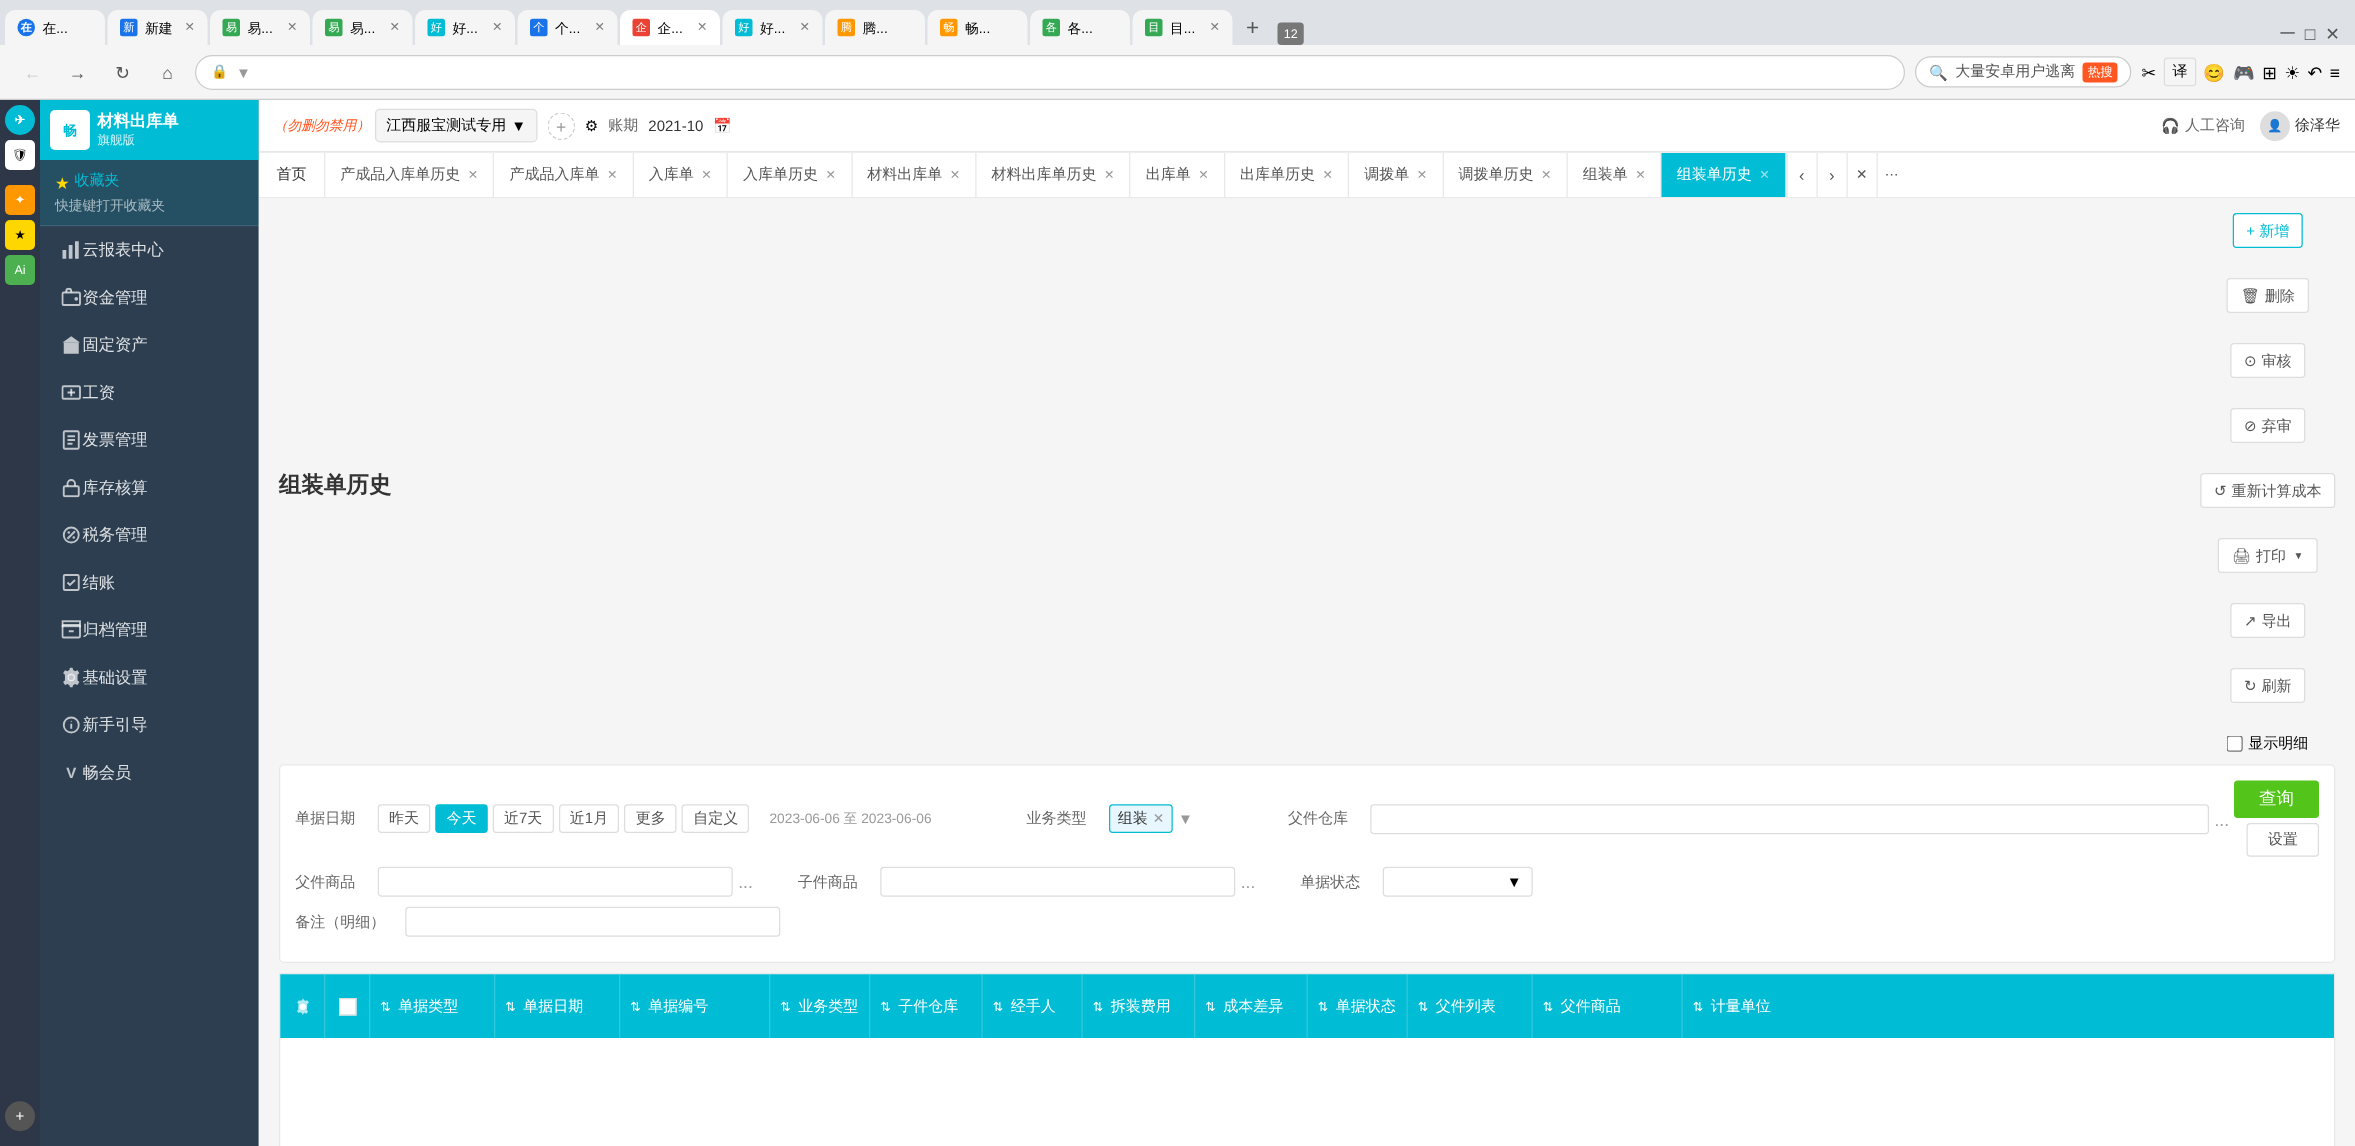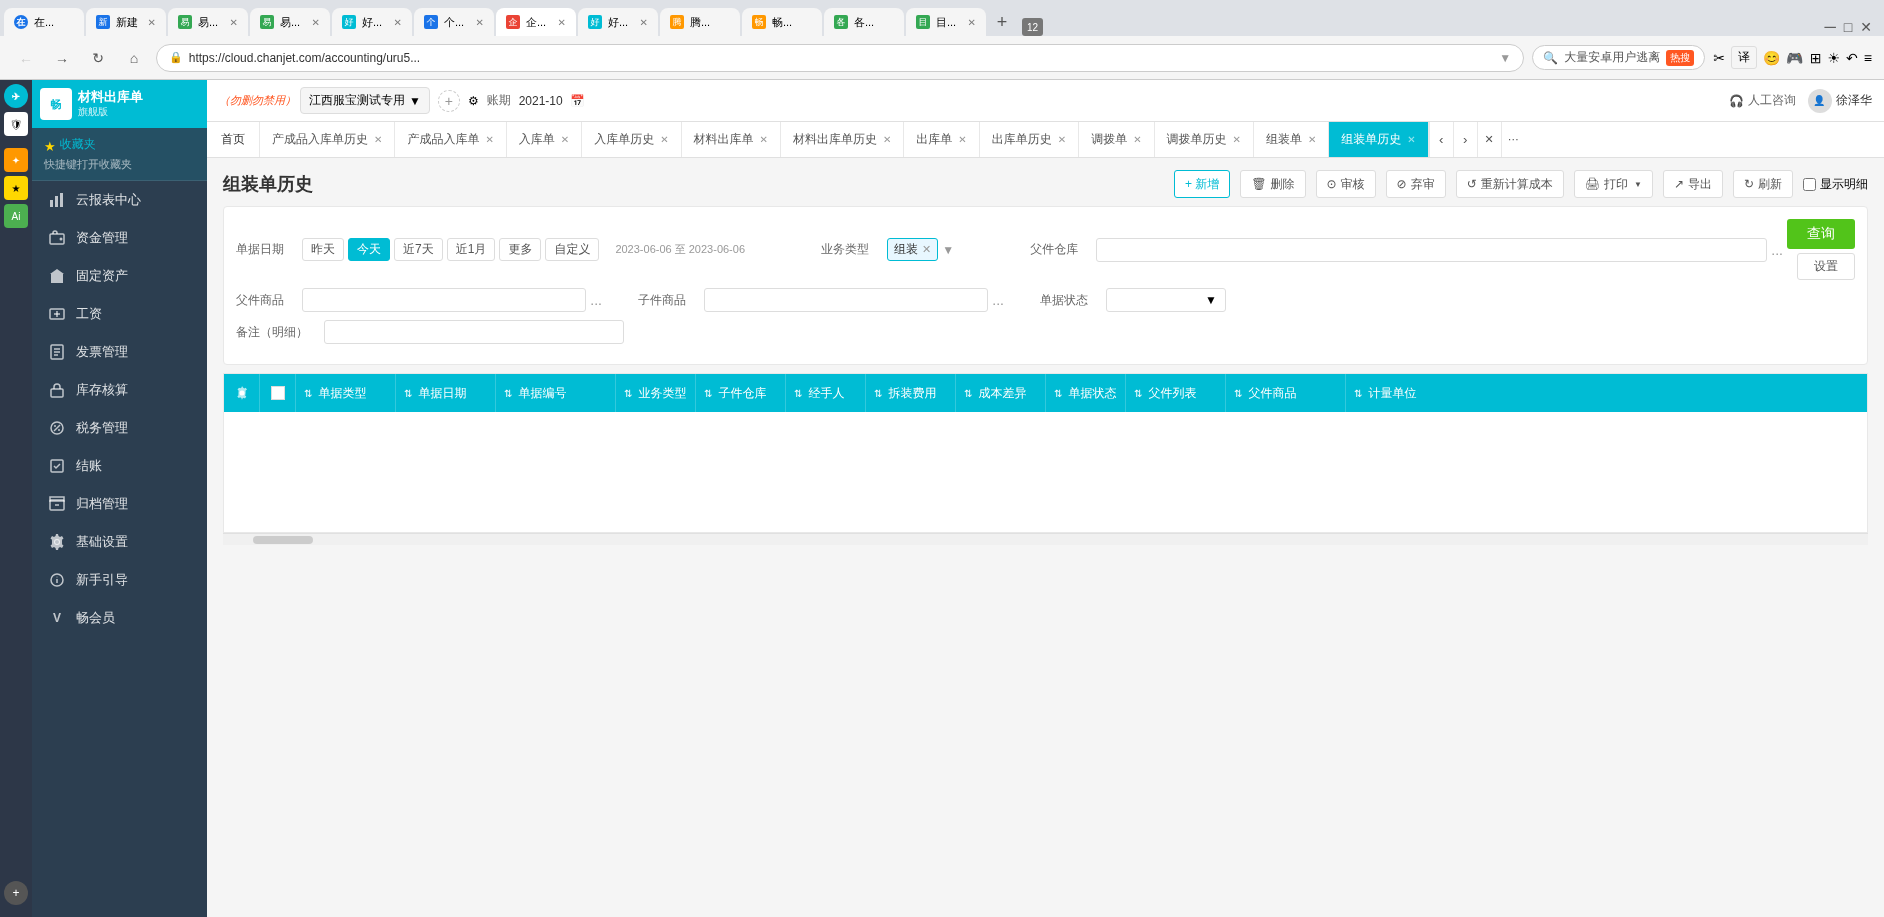--- a/index.html
+++ b/index.html
@@ -31,21 +31,21 @@
     .sidebar-header { background: #00bcd4; padding: 8px; display: flex; align-items: center; gap: 6px; }
     .sidebar-logo { width: 32px; height: 32px; background: #fff; border-radius: 4px; display: flex; align-items: center; justify-content: center; font-size: 10px; color: #00bcd4; font-weight: bold; }
     .sidebar-title { font-size: 13px; font-weight: bold; color: #fff; line-height: 1.2; }
     .sidebar-subtitle { font-size: 10px; color: rgba(255,255,255,0.8); }
 
     .sidebar-favorites { background: rgba(0,188,212,0.15); padding: 8px 12px; border-bottom: 1px solid rgba(255,255,255,0.1); }
     .sidebar-favorites-title { font-size: 12px; color: #00bcd4; margin-bottom: 4px; }
     .sidebar-favorites-sub { font-size: 11px; color: rgba(255,255,255,0.6); }
 
     .sidebar-menu { flex: 1; overflow-y: auto; }
-    .sidebar-item { display: flex; align-items: center; gap: 10px; padding: 10px 16px; cursor: pointer; color: rgba(255,255,255,0.85); font-size: 13px; }
+    .sidebar-item { display: flex; align-items: center; padding: 10px 16px; cursor: pointer; color: rgba(255,255,255,0.85); font-size: 13px; }
     .sidebar-item .item-icon { width: 18px; height: 18px; display: flex; align-items: center; justify-content: center; flex-shrink: 0; }
 
     
     .main-content { flex: 1; display: flex; flex-direction: column; background: #f5f5f5; overflow: hidden; }
 
     
     .topbar { height: 42px; background: #fff; display: flex; align-items: center; padding: 0 12px; gap: 8px; border-bottom: 1px solid #e0e0e0; }
     .company-selector { display: flex; align-items: center; gap: 4px; background: #f5f5f5; border: 1px solid #ddd; border-radius: 4px; padding: 4px 8px; cursor: pointer; font-size: 12px; }
     .period-label { font-size: 12px; color: #666; }
     .period-value { font-size: 12px; color: #333; }
@@ -60,21 +60,21 @@
     .nav-tab { height: 36px; padding: 0 12px; display: flex; align-items: center; gap: 4px; font-size: 12px; color: #555; cursor: pointer; border-right: 1px solid #e8e8e8; white-space: nowrap; flex-shrink: 0; }
     .nav-tab.active { color: #fff; background: #00bcd4; }
     .nav-tab .tab-close { font-size: 10px; opacity: 0.6; margin-left: 2px; }
     .nav-tab-home { color: #333; font-size: 12px; padding: 0 14px; }
 
     
     .page-content { flex: 1; overflow-y: auto; background: #f5f5f5; padding: 0; }
 
     .page-header { padding: 12px 16px 8px; display: flex; align-items: center; justify-content: space-between; background: #f5f5f5; }
     .page-title-text { font-size: 18px; font-weight: bold; color: #333; }
-    .page-actions { display: flex; align-items: center; gap: 10px; }
+    .page-actions { display: flex; align-items: center; gap: 24px; flex-direction: column; }
     .action-btn { height: 28px; padding: 0 10px; border: 1px solid #ddd; border-radius: 3px; background: #fff; cursor: pointer; font-size: 12px; display: flex; align-items: center; gap: 4px; color: #555; }
     .action-btn-new { background: #fff; border-color: #00bcd4; color: #00bcd4; }
     .action-btn.has-arrow::after { content: '▼'; font-size: 8px; margin-left: 2px; }
 
     
     .filter-area { background: #fff; border: 1px solid #e8e8e8; border-radius: 4px; margin: 0 16px 8px; padding: 12px; }
     .filter-row { display: flex; align-items: center; gap: 16px; margin-bottom: 8px; }
     .filter-label { color: #666; font-size: 12px; white-space: nowrap; min-width: 50px; }
     .date-filter { display: flex; align-items: center; gap: 4px; }
     .date-btn { padding: 2px 8px; border: 1px solid #ddd; border-radius: 3px; cursor: pointer; font-size: 12px; color: #555; background: #fff; }
@@ -83,21 +83,21 @@
     .filter-input { border: 1px solid #ddd; border-radius: 3px; padding: 3px 8px; font-size: 12px; min-width: 120px; height: 24px; }
     .filter-tag { display: inline-flex; align-items: center; gap: 4px; background: #e8f7ff; border: 1px solid #00bcd4; border-radius: 3px; padding: 2px 6px; font-size: 12px; color: #333; }
     .filter-tag .close { cursor: pointer; color: #999; font-size: 11px; }
     .filter-dropdown { border: 1px solid #ddd; border-radius: 3px; padding: 3px 8px; font-size: 12px; height: 24px; min-width: 80px; background: #fff; display: flex; align-items: center; justify-content: space-between; cursor: pointer; }
     .filter-ellipsis { color: #999; cursor: pointer; font-size: 14px; }
 
     .filter-collapse { text-align: center; padding: 6px; color: #00bcd4; font-size: 12px; cursor: pointer; }
 
     
     .table-container { margin: 0 16px; background: #fff; border: 1px solid #e8e8e8; }
-    .table-header { background: #00bcd4; height: 38px; display: flex; align-items: center; color: #fff; font-size: 12px; }
+    .table-header { background: #00bcd4; height: 51px; display: flex; align-items: center; color: #fff; font-size: 12px; }
     .table-header .th { display: flex; align-items: center; gap: 4px; padding: 0 8px; border-right: 1px solid rgba(255,255,255,0.2); height: 100%; flex-shrink: 0; cursor: pointer; white-space: nowrap; }
     .table-header .th:last-child { border-right: none; }
     .th-settings { width: 36px; justify-content: center; }
     .th-check { width: 36px; justify-content: center; }
     .th-sort::before { content: '⇅'; font-size: 10px; margin-right: 2px; }
 
     
     .col-settings { width: 36px; }
     .col-check { width: 36px; }
     .col-type { width: 100px; }
@@ -203,21 +203,20 @@
     </div>
   </div>
 
   <div class="browser-toolbar">
     <button class="nav-btn disabled">←</button>
     <button class="nav-btn">→</button>
     <button class="nav-btn">↻</button>
     <button class="nav-btn">⌂</button>
     <div class="address-bar">
       <span class="lock-icon">🔒</span>
-      <span class="address-text">https://cloud.chanjet.com/accounting/uru5...</span>
       <span style="color:#999;">▼</span>
     </div>
     <div class="search-box">
       <span>🔍</span>
       <span style="color:#555;">大量安卓用户逃离</span>
       <span style="background:#ff5722;color:#fff;border-radius:3px;padding:1px 4px;font-size:10px;">热搜</span>
     </div>
     <div style="display:flex;gap:6px;align-items:center;">
       <span style="cursor:pointer;font-size:14px;">✂</span>
       <span style="cursor:pointer;font-size:12px;padding:2px 6px;border:1px solid #ddd;border-radius:3px;">译</span>

